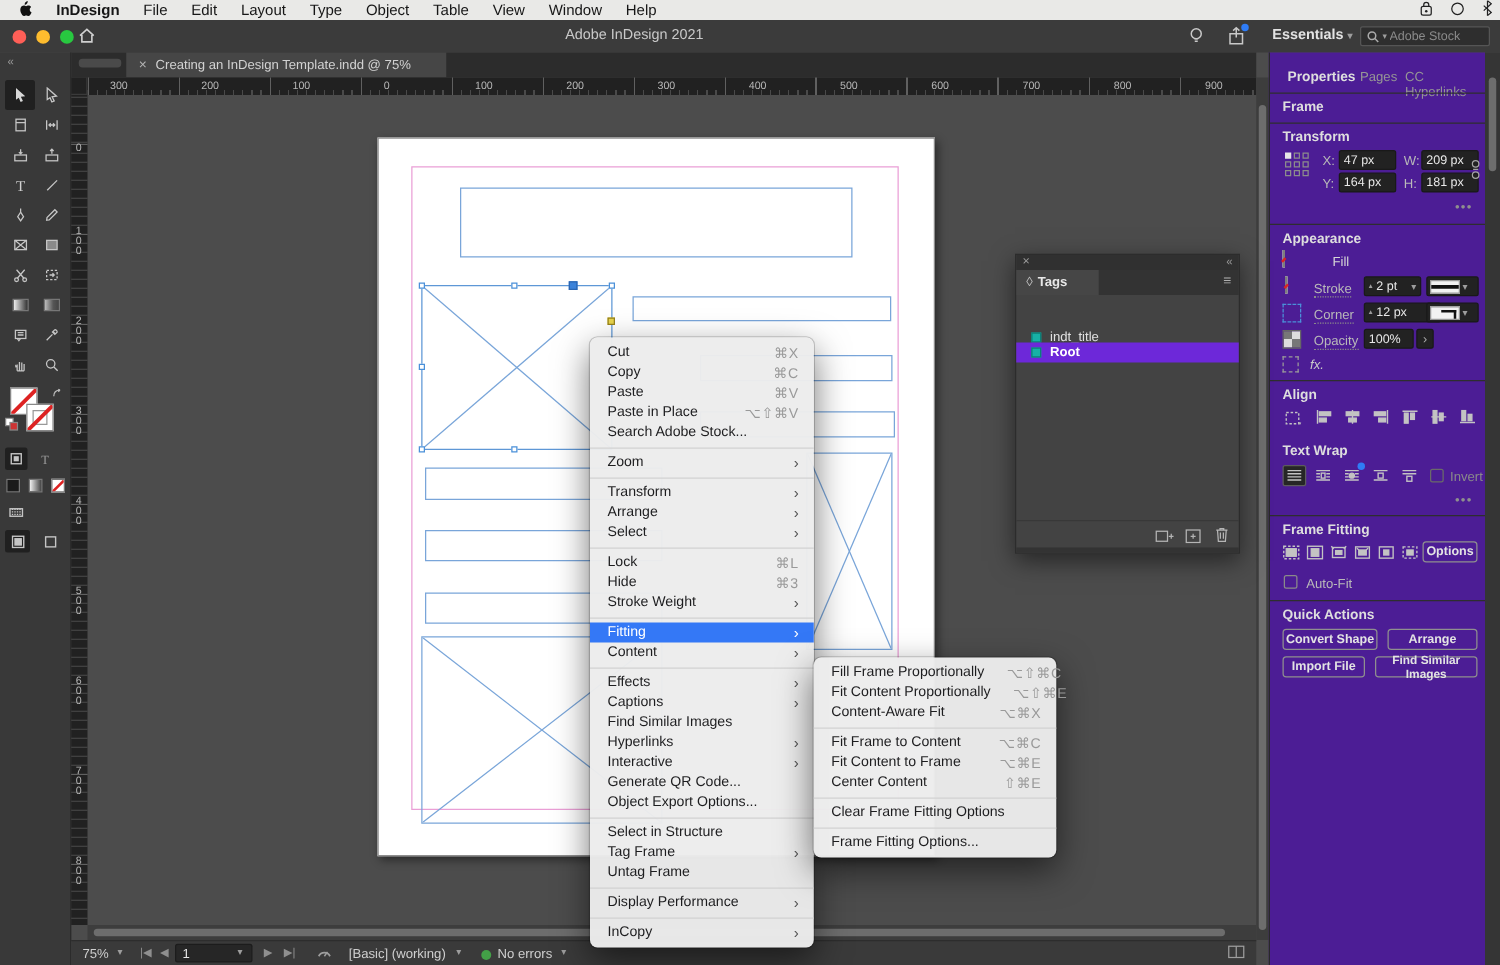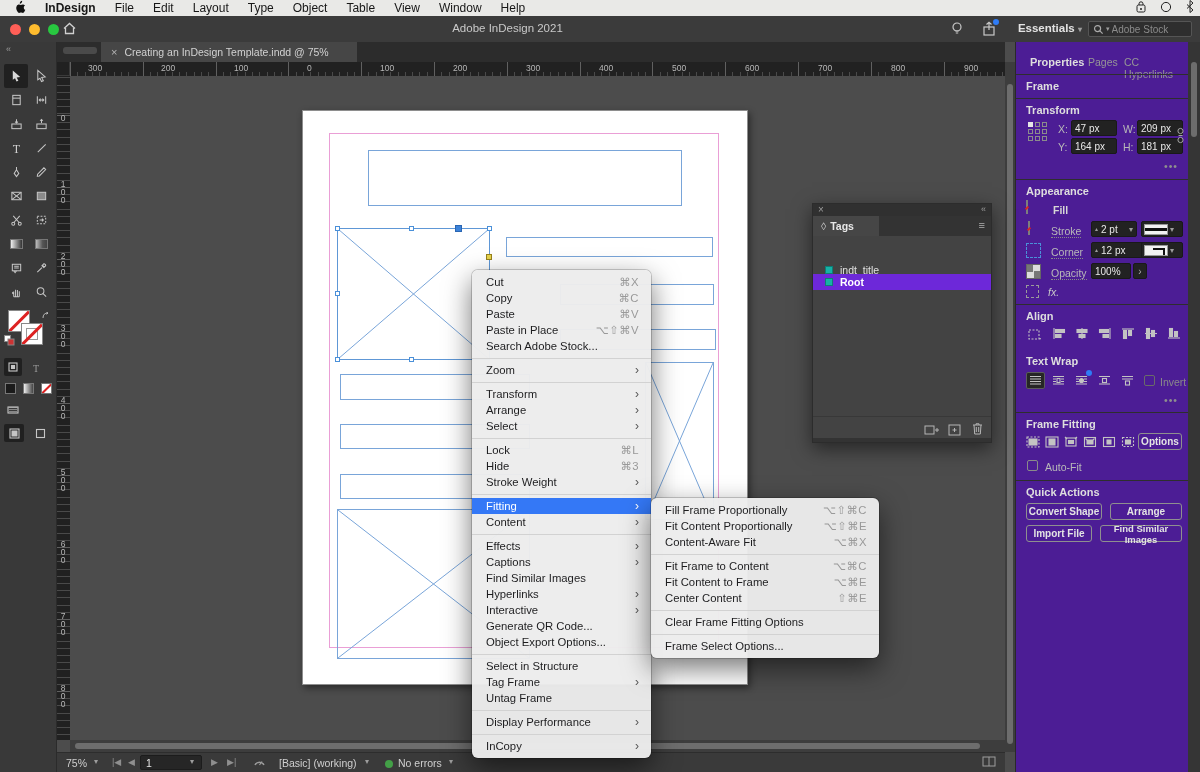--- a/index.html
+++ b/index.html
@@ -466,21 +466,21 @@
     <span class="abs" style="left:160px;top:84px"><svg width="9" height="20" viewBox="0 0 9 20">
           <circle cx="4.5" cy="5" r="2.6" fill="none" stroke="#a5a5a5"></circle>
           <circle cx="4.5" cy="14" r="2.6" fill="none" stroke="#a5a5a5"></circle>
           <path d="M2.5 9.5 L6.5 9.5" stroke="#a5a5a5"></path>
         </svg></span>
     <span class="lab" style="right:10px;top:118px;left:auto;letter-spacing:1px;color:#8f8f8f">•••</span>
     <div class="sep" style="top:137px"></div>
 
     <span class="sec" style="top:143px">Appearance</span>
     <span class="swatchN abs" style="left:10px;top:159px"></span>
-    <span class="lab" style="left:37px;top:162px;font-weight:bold;color:#d6d6d6">Fill</span>
+    <span class="lab" style="left:50px;top:162px;font-weight:normal;color:#d6d6d6">Fill</span>
     <span class="swatchN abs" style="left:10px;top:180px;box-shadow:inset 0 0 0 3px #fff,inset 0 0 0 6px #333"></span>
     <span class="lab ulab" style="left:35px;top:183px">Stroke</span>
     <span class="stepbox" style="left:75px;top:179px;width:46px">
         <span class="chev" style="font-size:6px;line-height:5px">▴</span>
         <span>2 pt</span>
         <span class="chev" style="margin-left:auto">▾</span>
       </span>
     <span class="ddsw" style="left:125px;top:179px;width:42px">
         <span style="width:24px;height:11px;background:#f2f2f2;border:1px solid #999;display:flex;align-items:center">
           <span style="width:100%;height:3px;background:#111"></span>
@@ -785,21 +785,21 @@
         <span class="ml">Display Performance</span>
         <span class="arr">›</span>
       </div>
     <div class="msep"></div>
     <div class="mi">
         <span class="ml">InCopy</span>
         <span class="arr">›</span>
       </div>
   </div>
 
-  <div class="cmenu" style="left:651px;top:498px;width:228px">
+  <div class="cmenu" style="left:651px;top:526px;width:194px">
     <div class="mi">
         <span class="ml">Fill Frame Proportionally</span>
         <span class="ms">⌥⇧⌘C</span>
       </div>
     <div class="mi">
         <span class="ml">Fit Content Proportionally</span>
         <span class="ms">⌥⇧⌘E</span>
       </div>
     <div class="mi">
         <span class="ml">Content-Aware Fit</span>
@@ -817,17 +817,17 @@
     <div class="mi">
         <span class="ml">Center Content</span>
         <span class="ms">⇧⌘E</span>
       </div>
     <div class="msep"></div>
     <div class="mi">
         <span class="ml">Clear Frame Fitting Options</span>
       </div>
     <div class="msep"></div>
     <div class="mi">
-        <span class="ml">Frame Select Options...</span>
+        <span class="ml">Frame Fitting Options...</span>
       </div>
   </div>
 
 </div>
 
 </body></html>

